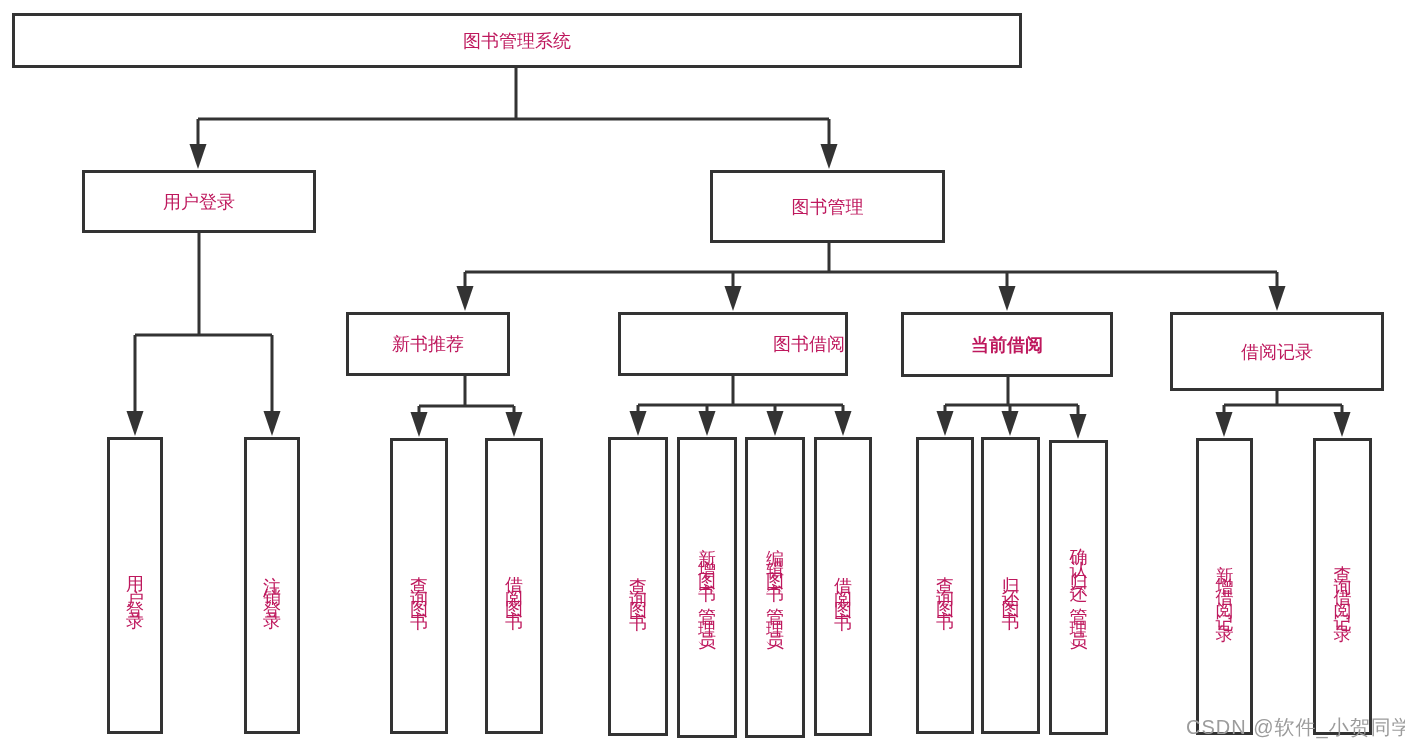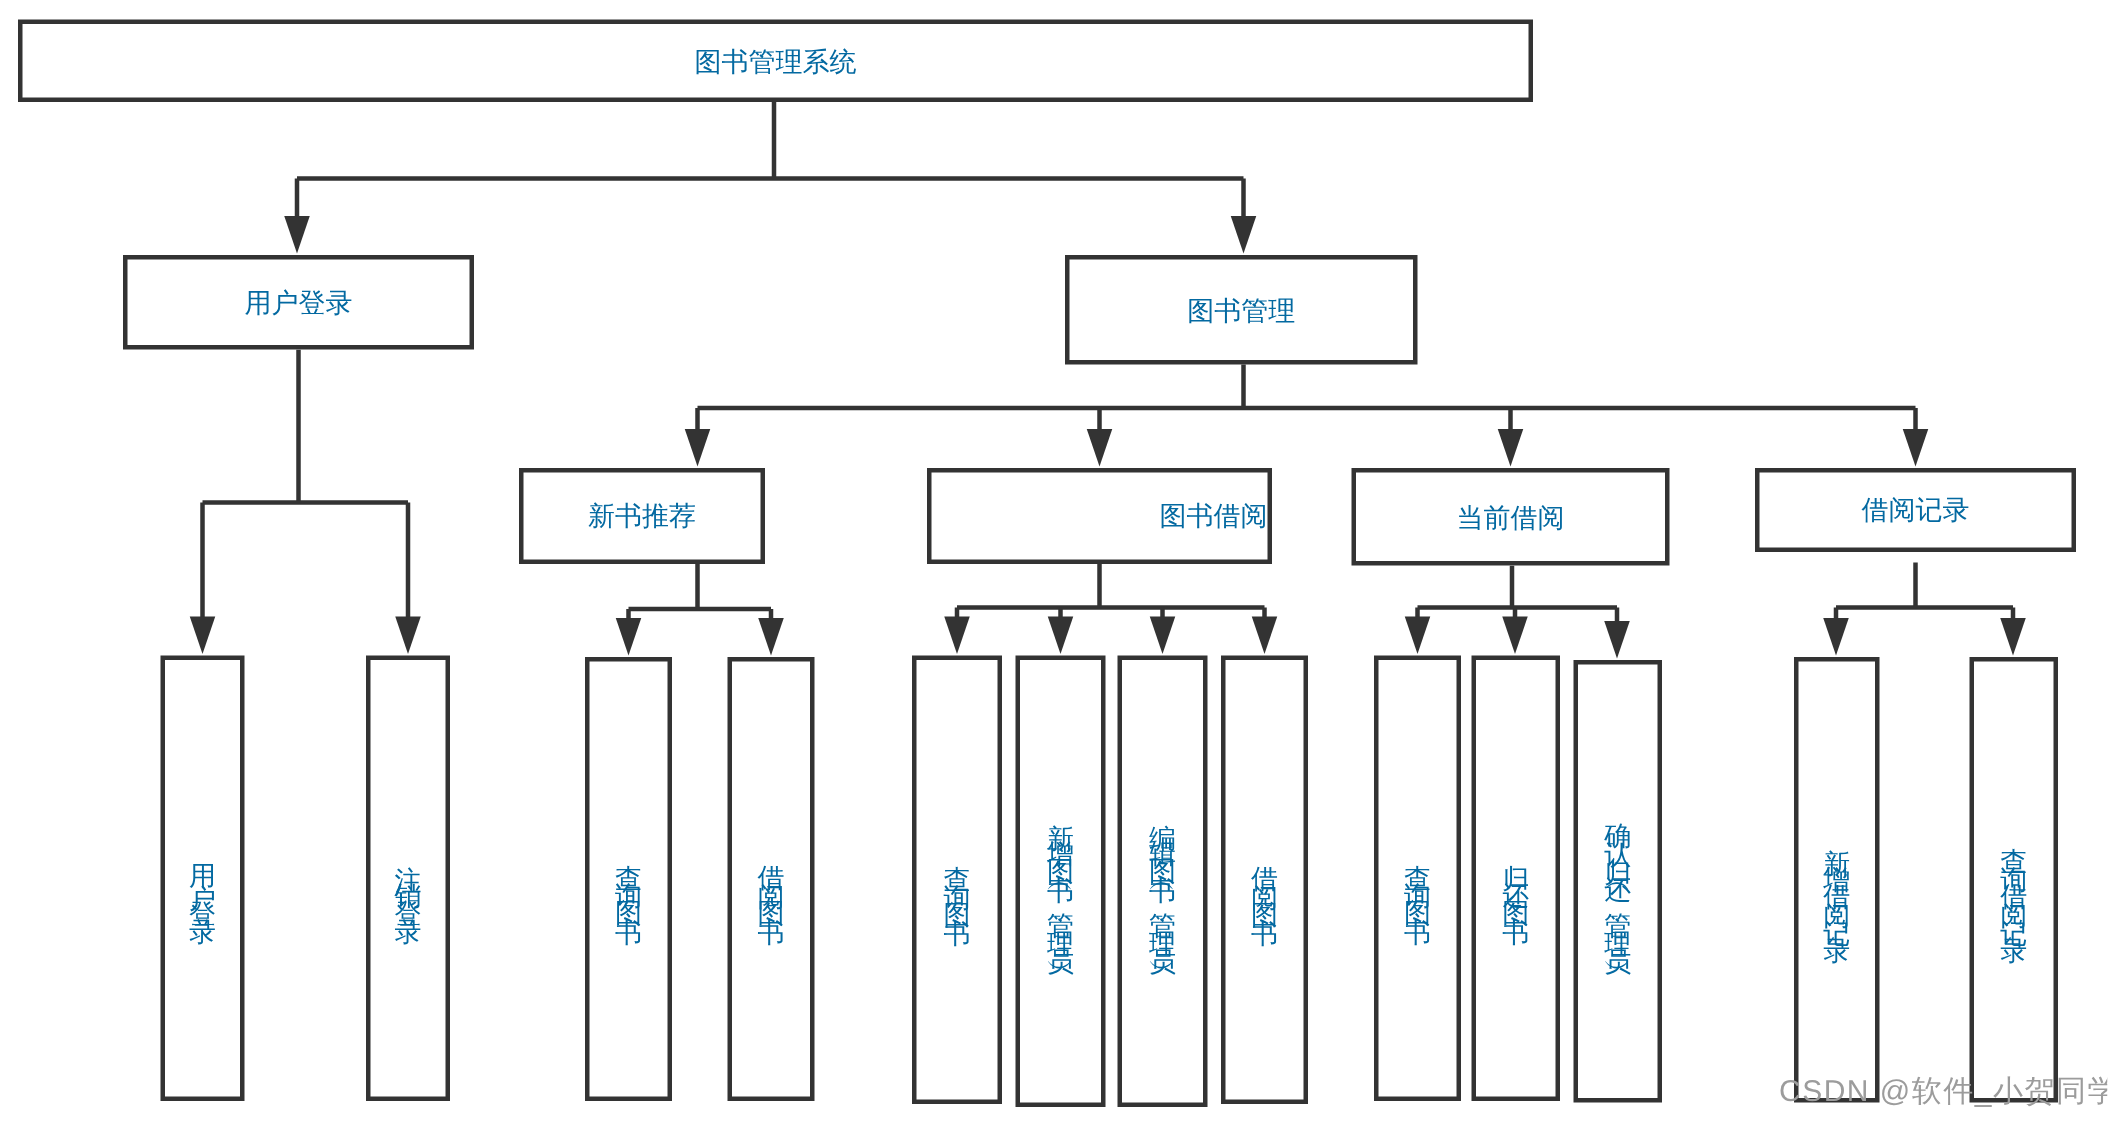--- a/index.html
+++ b/index.html
@@ -22,40 +22,40 @@
     z-index: 0;
   }
   .node {
     position: absolute;
     box-sizing: border-box;
     background: #ffffff;
     border: 3px solid #333333;
     display: flex;
     align-items: center;
     justify-content: center;
-    color: #0369a1;
+    color: #be185d;
     font-size: 18px;
     z-index: 1;
     text-align: center;
   }
   .node .label { display: block; }
   .node.vertical .label {
     writing-mode: vertical-rl;
     text-orientation: mixed;
     letter-spacing: 12px;
     line-height: 1;
   }
   
   #n-root      { left: 12px;   top: 13px;  width: 1010px; height: 55px; }
   #n-login     { left: 82px;   top: 170px; width: 234px;  height: 63px; }
   #n-mgmt      { left: 710px;  top: 170px; width: 235px;  height: 73px; }
   #n-newbook   { left: 346px;  top: 312px; width: 164px;  height: 64px; }
   #n-borrow    { left: 618px;  top: 312px; width: 230px;  height: 64px; justify-content: flex-end; }
-  #n-current   { left: 901px;  top: 312px; width: 212px;  height: 65px; }
-  #n-records   { left: 1170px; top: 312px; width: 214px;  height: 56px; }
+  #n-current   { left: 901px;  top: 312px; width: 212px;  height: 65px; font-weight: bold; }
+  #n-records   { left: 1170px; top: 312px; width: 214px;  height: 79px; }
   #n-ul-1      { left: 107px;  top: 437px; width: 56px;   height: 297px; }
   #n-ul-2      { left: 244px;  top: 437px; width: 56px;   height: 297px; }
   #n-nb-1      { left: 390px;  top: 438px; width: 58px;   height: 296px; }
   #n-nb-2      { left: 485px;  top: 438px; width: 58px;   height: 296px; }
   #n-bb-1      { left: 608px;  top: 437px; width: 60px;   height: 299px; }
   #n-bb-2      { left: 677px;  top: 437px; width: 60px;   height: 301px; }
   #n-bb-3      { left: 745px;  top: 437px; width: 60px;   height: 301px; }
   #n-bb-4      { left: 814px;  top: 437px; width: 58px;   height: 299px; }
   #n-cb-1      { left: 916px;  top: 437px; width: 58px;   height: 297px; }
   #n-cb-2      { left: 981px;  top: 437px; width: 59px;   height: 297px; }

